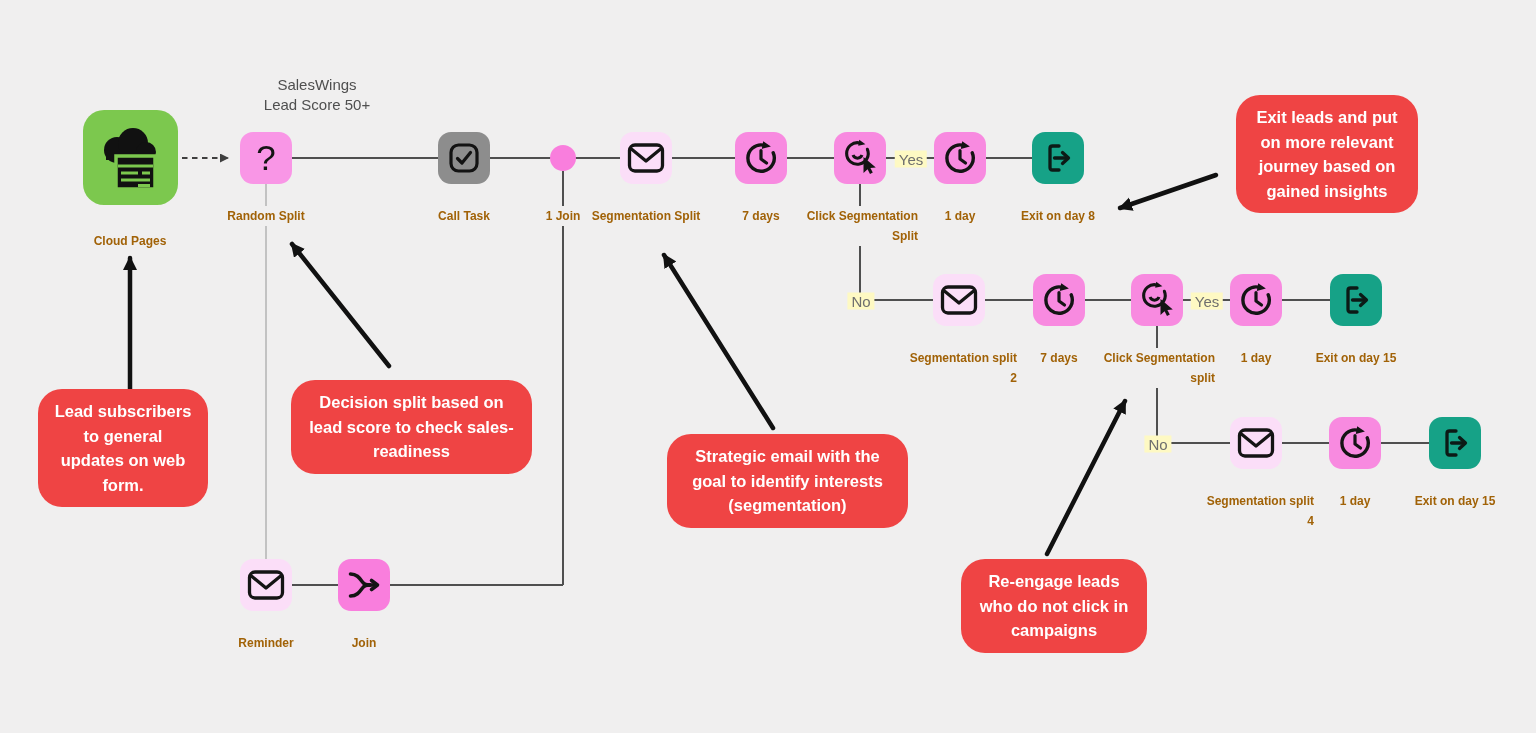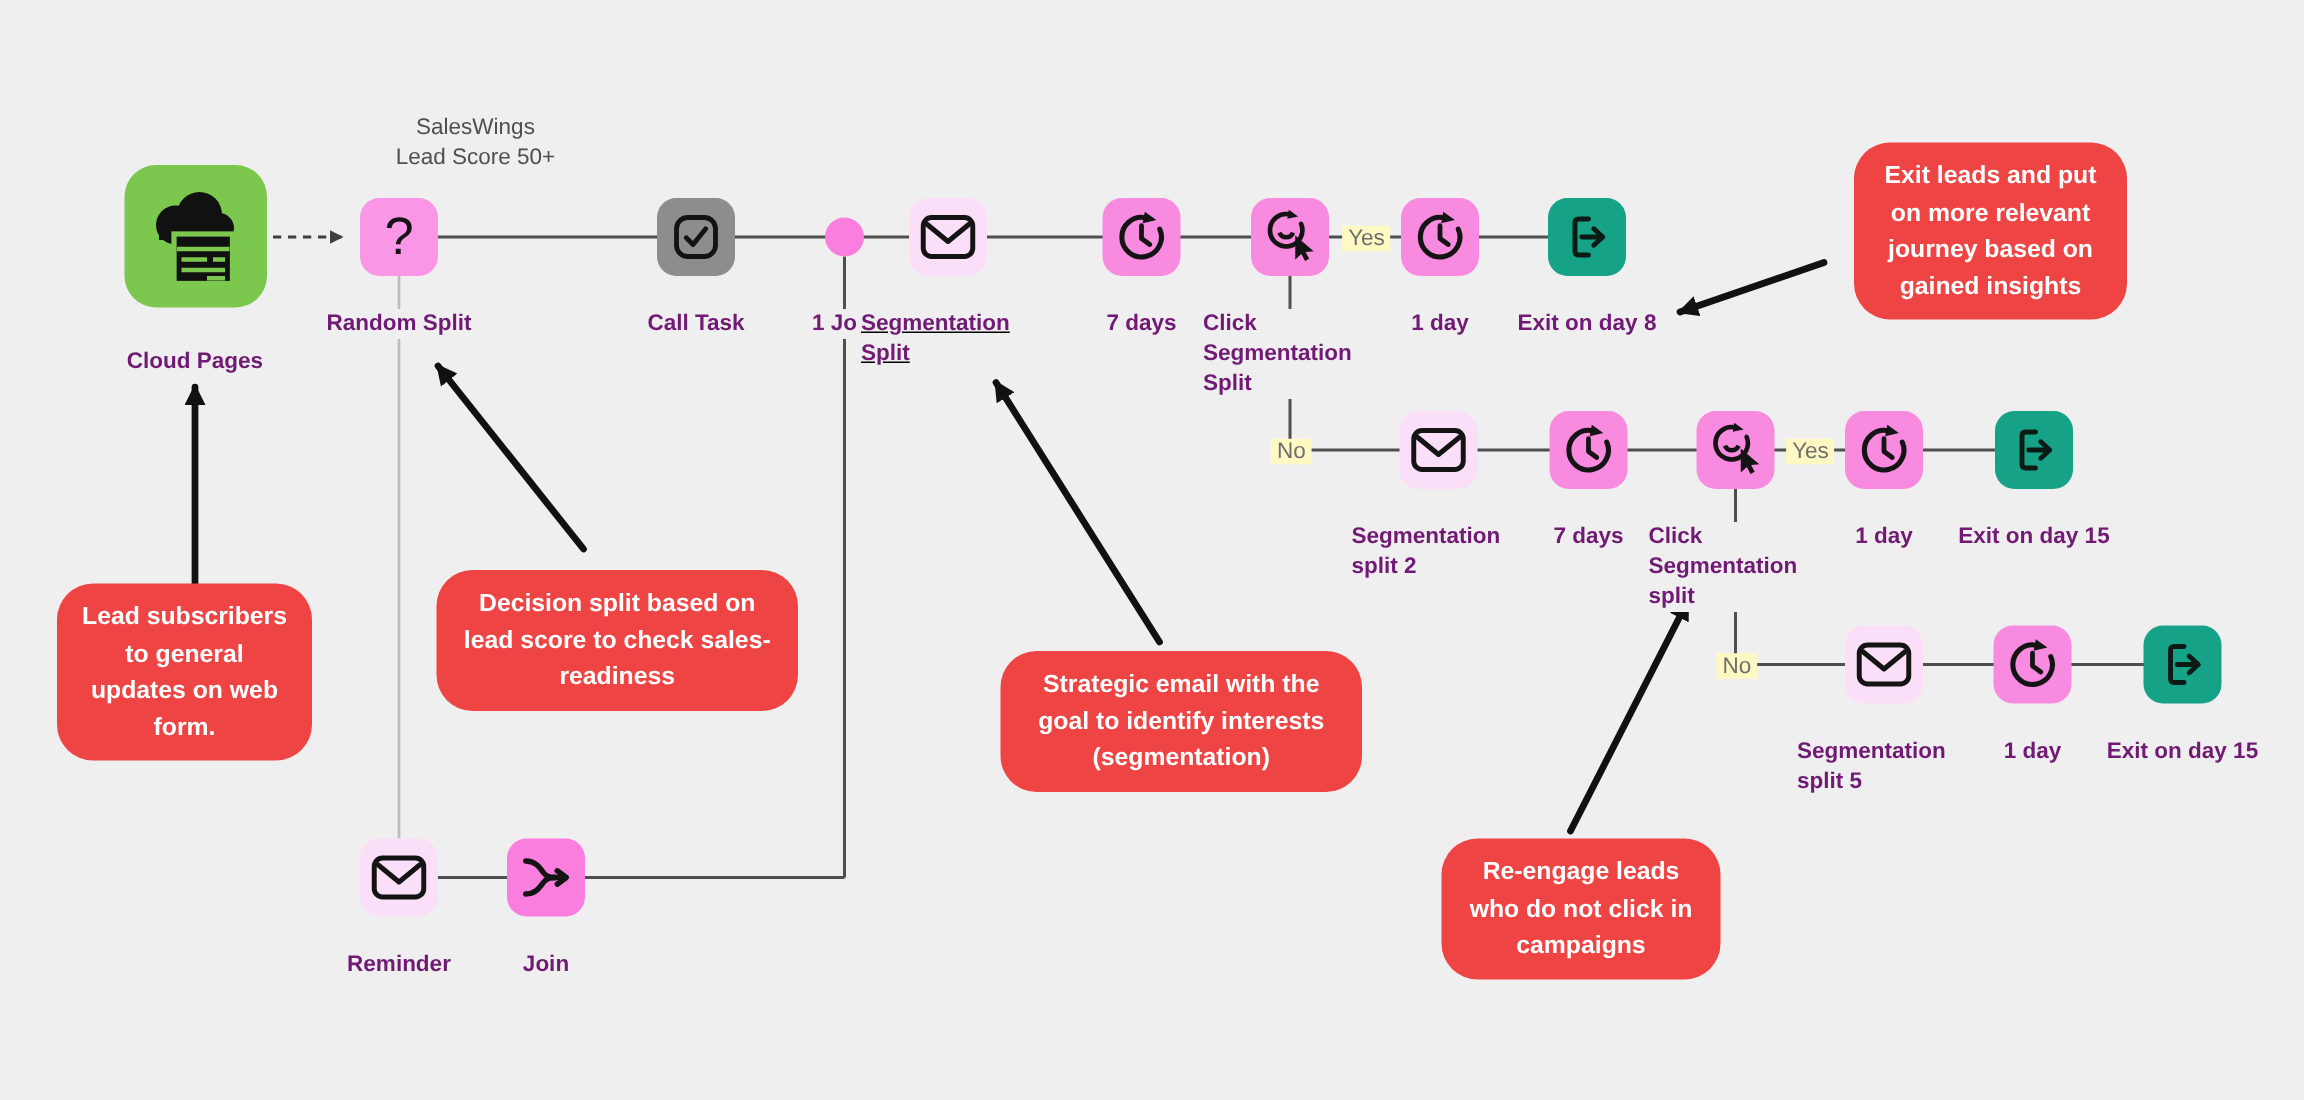--- a/index.html
+++ b/index.html
@@ -9,22 +9,22 @@
   }
   svg.wires{position:absolute;left:0;top:0;width:1536px;height:733px;}
   .node{position:absolute;display:flex;flex-direction:column;align-items:center;width:120px;}
   .icon{
     width:52px;height:52px;border-radius:13px;
     display:flex;align-items:center;justify-content:center;flex:0 0 auto;
   }
   .icon.big{width:95px;height:95px;border-radius:21px;}
   .icon.dot{width:26px;height:26px;border-radius:50%;}
   .node-label{
-    margin-top:22px;font-size:15px;font-weight:bold;color:#701a75;
-    text-align:left;line-height:20px;background:#f0efef;padding:0 2px;
+    margin-top:22px;font-size:12px;font-weight:bold;color:#a16207;
+    text-align:right;line-height:20px;background:#f0efef;padding:0 2px;
   }
   .node.big-node .node-label{margin-top:26px;}
   .node.dot-node .node-label{margin-top:35px;}
   .pink{background:#f88ae0;}
   .pink-soft{background:#f996e6;}
   .pink-light{background:#fbdef8;}
   .pink-bright{background:#f97edd;}
   .green{background:#7cc84e;}
   .teal{background:#16a287;}
   .gray{background:#8d8d8d;}
@@ -114,21 +114,21 @@
       </svg>
     </div>
     <div class="node-label">Call Task</div>
   </div>
 
   <div class="node dot-node" style="left:503px;top:145px;">
     <div class="icon dot pink-bright"></div>
     <div class="node-label">1 Join</div>
   </div>
 
-  <div class="node" style="left:572px;top:132px;text-decoration:underline;">
+  <div class="node" style="left:586px;top:132px;">
     <div class="icon pink-light">
       <svg width="52" height="52" viewBox="0 0 52 52" fill="none" stroke="#141414" stroke-width="3.3" stroke-linecap="round" stroke-linejoin="round">
         <rect x="9.5" y="13" width="33" height="26" rx="5.5"></rect>
           <path d="M12 17.5 L26 29 L40 17.5"></path>
       </svg>
     </div>
     <div class="node-label">Segmentation Split</div>
   </div>
 
   <div class="node" style="left:701px;top:132px;">
@@ -231,21 +231,21 @@
     <div class="node-label" style="white-space:nowrap;">Exit on day 15</div>
   </div>
 
   <div class="node" style="left:1196px;top:417px;">
     <div class="icon pink-light">
       <svg width="52" height="52" viewBox="0 0 52 52" fill="none" stroke="#141414" stroke-width="3.3" stroke-linecap="round" stroke-linejoin="round">
         <rect x="9.5" y="13" width="33" height="26" rx="5.5"></rect>
           <path d="M12 17.5 L26 29 L40 17.5"></path>
       </svg>
     </div>
-    <div class="node-label">Segmentation split 5</div>
+    <div class="node-label">Segmentation split 4</div>
   </div>
 
   <div class="node" style="left:1295px;top:417px;">
     <div class="icon pink">
       <svg width="52" height="52" viewBox="0 0 52 52">
         <path d="M38.2 20.8 A13.2 13.2 0 1 1 28.5 13.1" fill="none" stroke="#141414" stroke-width="3.4" stroke-linecap="round"></path>
         <polygon points="35.9,14.6 28.2,9.2 26.8,16.9" fill="#141414"></polygon>
         <path d="M26 18.5 V27 L31.5 31" fill="none" stroke="#141414" stroke-width="3.2" stroke-linecap="round" stroke-linejoin="round"></path>
       </svg>
     </div>

